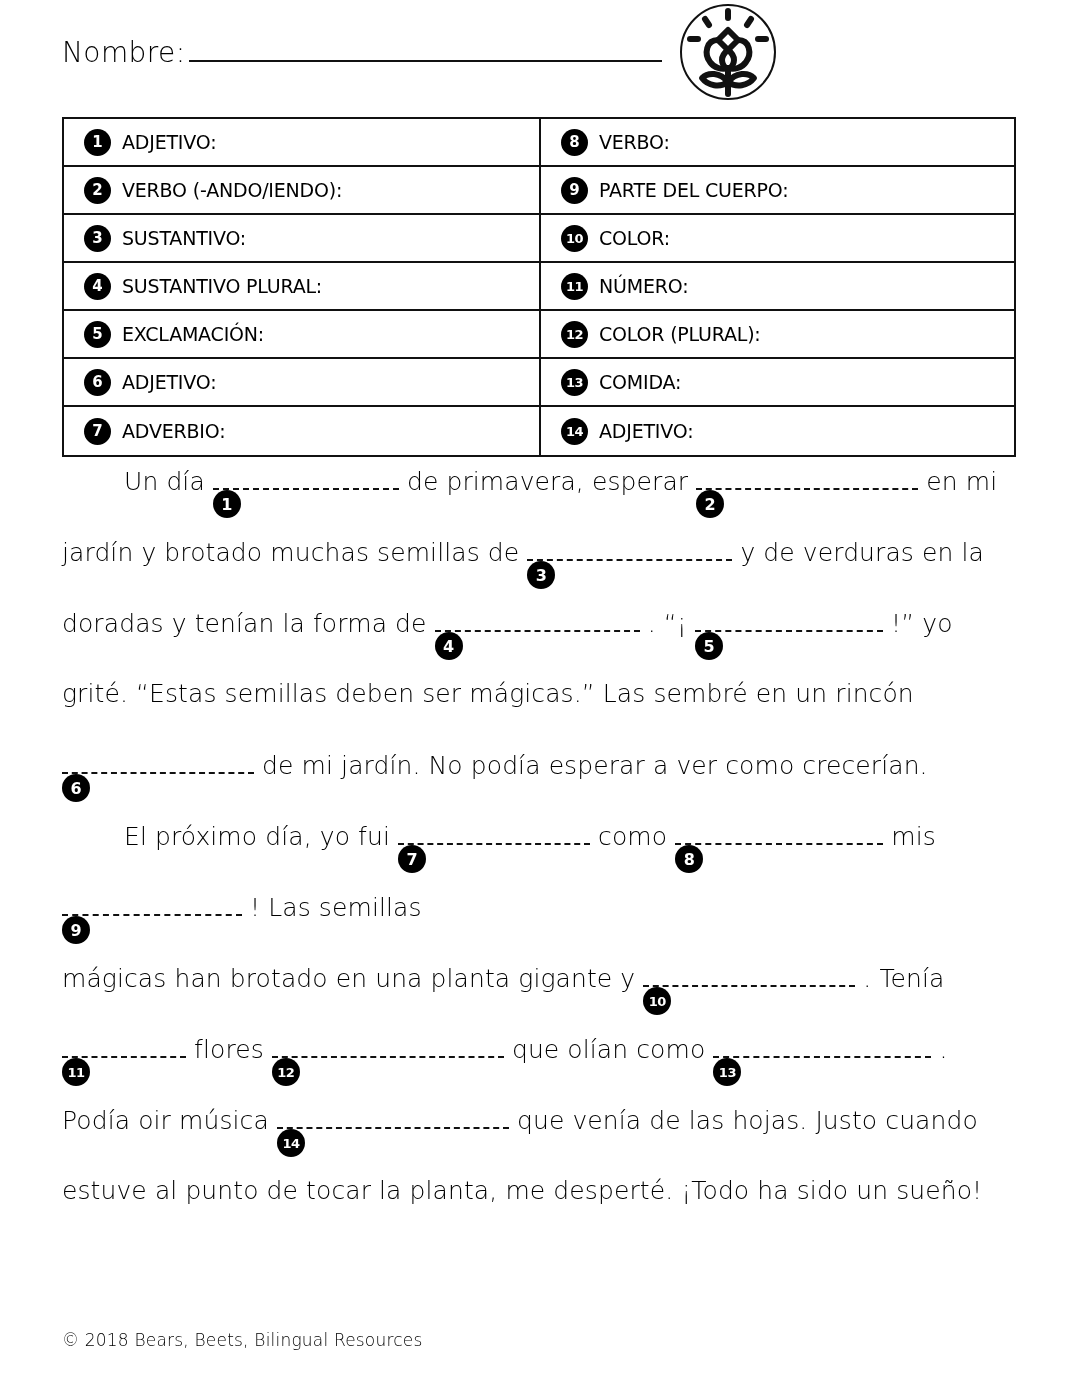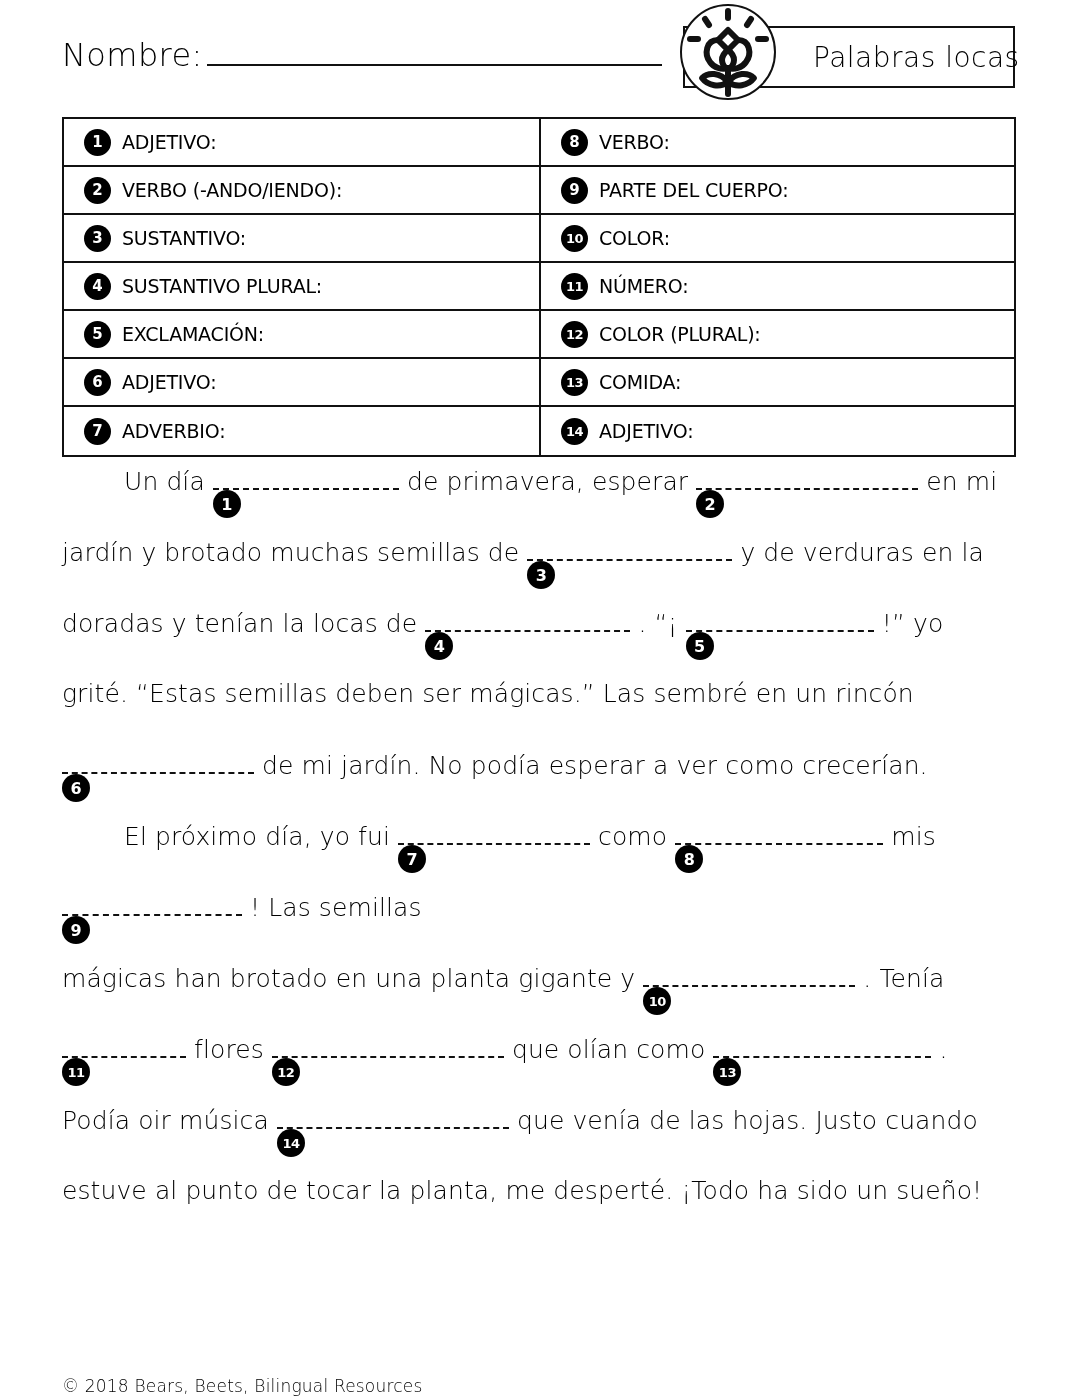--- a/index.html
+++ b/index.html
@@ -25,21 +25,21 @@
   }
   .name-row {
     position: absolute;
     left: 62px;
     top: 36px;
     display: flex;
     align-items: baseline;
     width: 600px;
   }
   .name-label {
-    font-size: 32px;
+    font-size: 28px;
     font-family: "DejaVu Sans", sans-serif;
     font-weight: 300;
     letter-spacing: .4px;
     white-space: nowrap;
   }
   .name-rule {
     flex: 1;
     border-bottom: 2px solid #111;
     margin-left: 4px;
     height: 22px;
@@ -160,41 +160,38 @@
     width: 28px;
     height: 28px;
     font-size: 16px;
   }
   .blank .badge.two-digit { font-size: 13px; letter-spacing: -0.5px; }
 
   
   .footer {
     position: absolute;
     left: 62px;
-    top: 1376px;
+    top: 1330px;
     font-family: "DejaVu Sans", sans-serif;
     font-weight: 300;
     font-size: 17px;
     letter-spacing: .2px;
     white-space: nowrap;
   }
 </style>
 </head>
 <body>
 
 <div class="header">
 
   <div class="name-row">
     <span class="name-label">Nombre:</span>
     <span class="name-rule"></span>
   </div>
 
-  <div class="brand">
-    <span class="brand-title">Palabras locas</span>
-  </div>
 
   <span class="brand-logo">
     <svg viewBox="0 0 104 100" width="104" height="100" aria-hidden="true">
       <circle cx="52" cy="50" r="47" fill="#fff" stroke="#111" stroke-width="2"></circle>
       <g stroke="#111" stroke-width="6" stroke-linecap="round">
         <line x1="52" y1="9" x2="52" y2="16"></line>
         <line x1="29" y1="17" x2="33" y2="23"></line>
         <line x1="75" y1="17" x2="71" y2="23"></line>
         <line x1="14" y1="37" x2="22" y2="37"></line>
         <line x1="90" y1="37" x2="82" y2="37"></line>
@@ -295,21 +292,21 @@
   <div class="line">
     <span class="txt">jardín y brotado muchas semillas de</span>
     <span class="blank" style="width:205px">
       <span class="badge">3</span>
     </span>
     <span class="txt">y de verduras en la</span>
   </div>
 
 
   <div class="line">
-    <span class="txt">doradas y tenían la locas de</span>
+    <span class="txt">doradas y tenían la forma de</span>
     <span class="blank" style="width:205px">
       <span class="badge">4</span>
     </span>
     <span class="txt">. “¡</span>
     <span class="blank" style="width:188px">
       <span class="badge">5</span>
     </span>
     <span class="txt">!” yo</span>
   </div>
 

